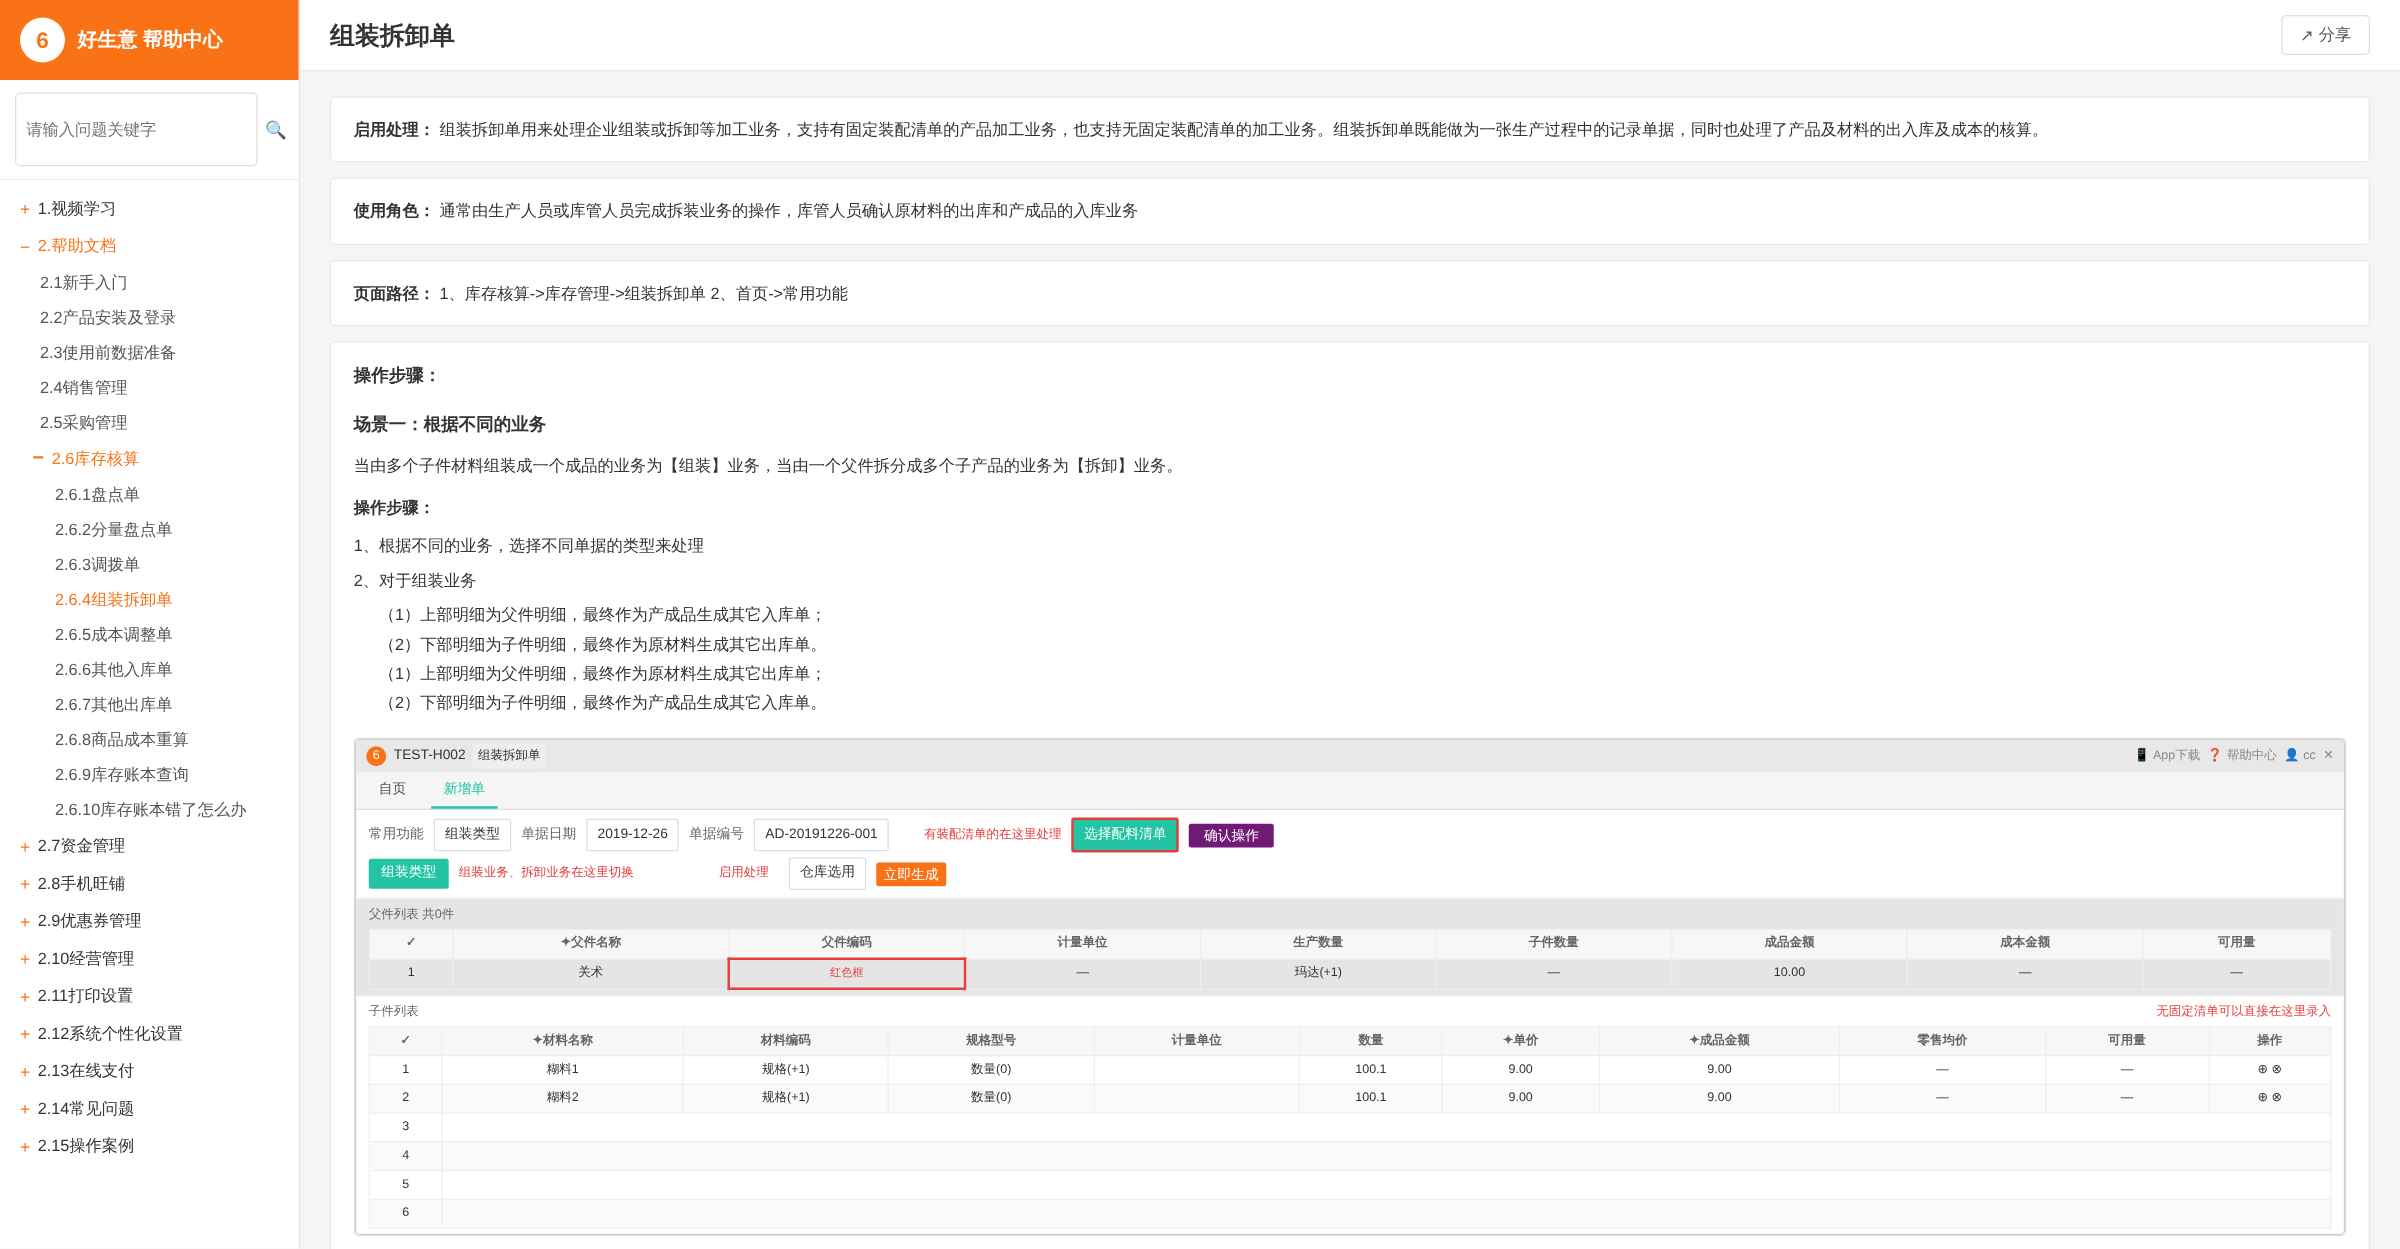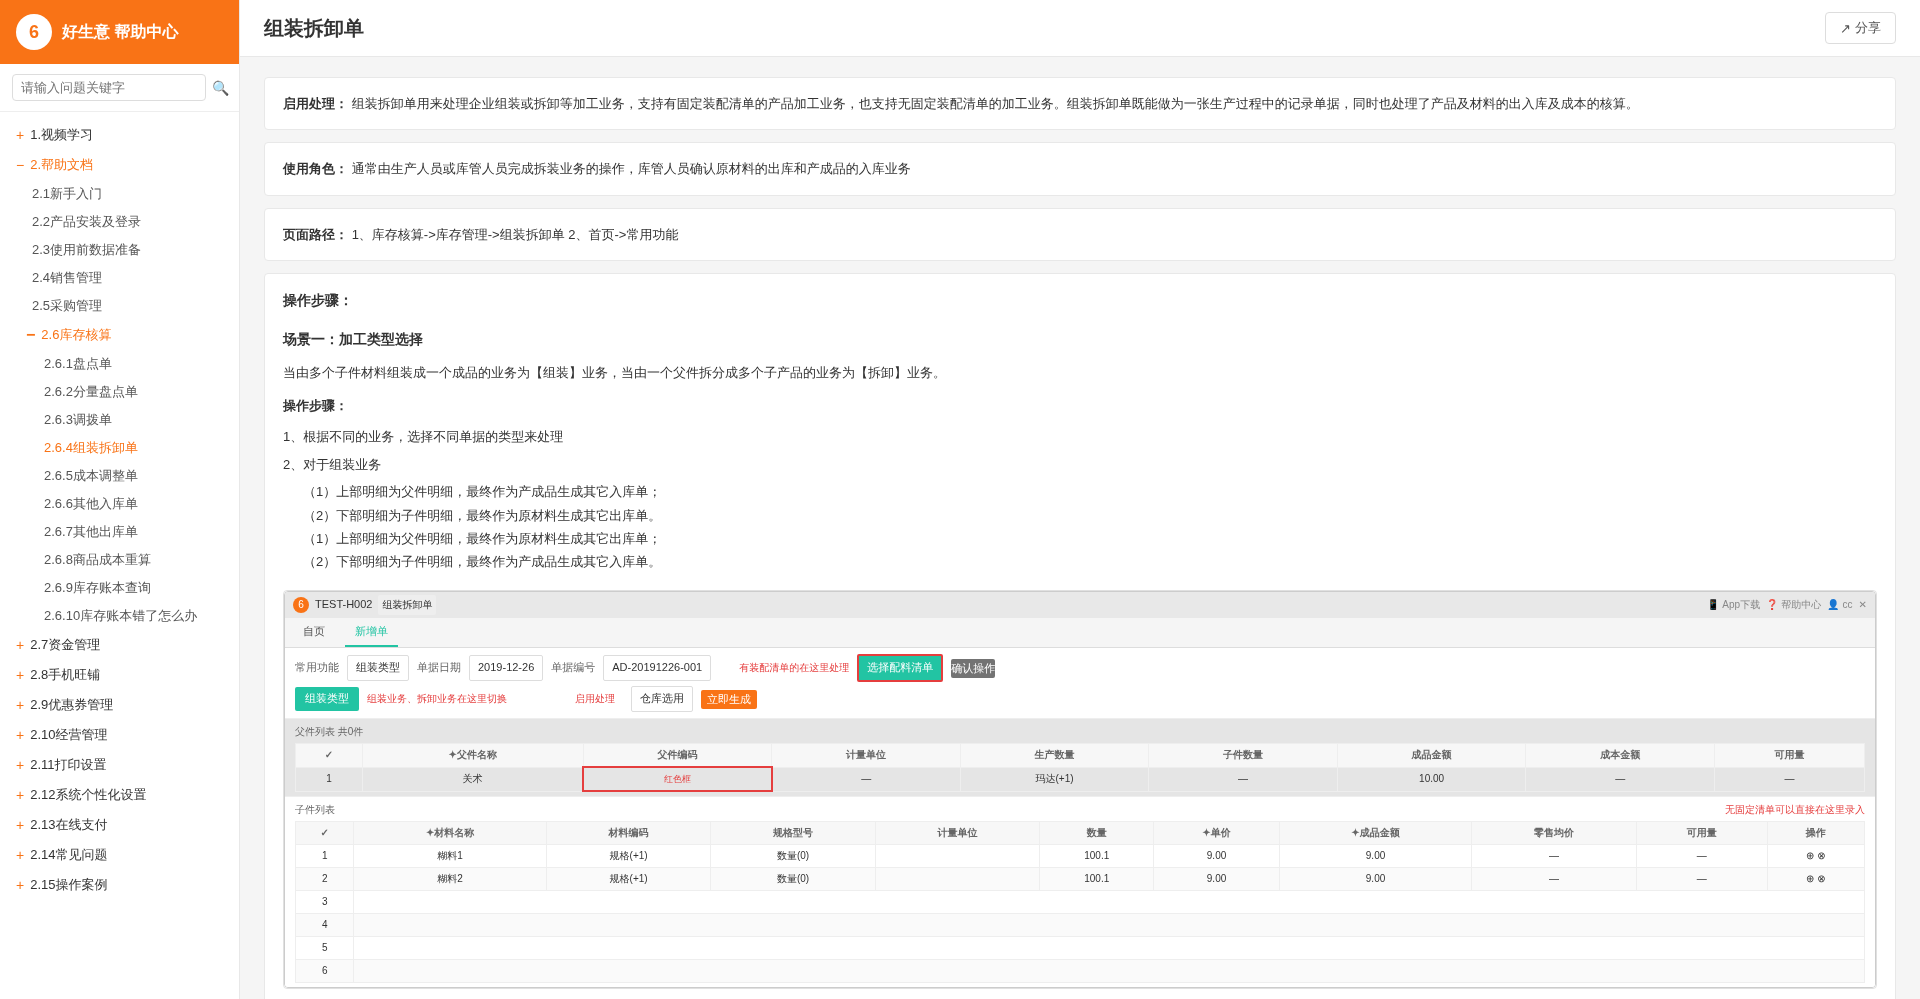--- a/index.html
+++ b/index.html
@@ -33,21 +33,21 @@
     .logo-text {
       color: #fff; font-size: 16px; font-weight: bold;
     }
     .search-box {
       padding: 10px 12px;
       border-bottom: 1px solid #eee;
       display: flex; align-items: center; gap: 6px;
     }
     .search-box input {
       flex: 1; border: 1px solid #ddd; border-radius: 4px;
-      padding: 5px 8px; font-size: 13px; outline: none;
+      padding: 21px 8px; font-size: 13px; outline: none;
       color: #999;
     }
     .search-box .search-icon { color: #999; font-size: 14px; cursor: pointer; }
     .nav-list {
       flex: 1; overflow-y: auto; padding: 8px 0;
     }
     .nav-section {
       padding: 6px 16px;
       display: flex; align-items: center; gap: 6px;
       cursor: pointer; font-size: 13px; color: #333;
@@ -238,21 +238,21 @@
       <span>通常由生产人员或库管人员完成拆装业务的操作，库管人员确认原材料的出库和产成品的入库业务</span>
     </div>
 
     <div class="info-block">
       <span style="font-weight:bold;">页面路径：</span>
       <span>1、库存核算-&gt;库存管理-&gt;组装拆卸单 2、首页-&gt;常用功能</span>
     </div>
 
     <div class="info-block">
       <div class="section-title">操作步骤：</div>
-      <div class="scene-title">场景一：加工类型选择</div>
+      <div class="scene-title">场景一：根据不同的业务</div>
       <div class="scene-desc">当由多个子件材料组装成一个成品的业务为【组装】业务，当由一个父件拆分成多个子产品的业务为【拆卸】业务。</div>
       <div class="steps-title">操作步骤：</div>
       <div class="step-item">1、根据不同的业务，选择不同单据的类型来处理</div>
       <div class="step-item">2、对于组装业务</div>
       <div class="sub-step">（1）上部明细为父件明细，最终作为产成品生成其它入库单；</div>
       <div class="sub-step">（2）下部明细为子件明细，最终作为原材料生成其它出库单。</div>
       <div class="sub-step">（1）上部明细为父件明细，最终作为原材料生成其它出库单；</div>
       <div class="sub-step">（2）下部明细为子件明细，最终作为产成品生成其它入库单。</div>
 
       <div class="screenshot-wrapper">
@@ -281,21 +281,21 @@
             <div style="display:flex;align-items:center;gap:8px;flex-wrap:wrap;margin-bottom:4px;">
               <span style="font-size:11px;color:#666;">常用功能</span>
               <span style="border:1px solid #ddd;padding:2px 8px;font-size:11px;border-radius:2px;background:#fff;">组装类型</span>
               <span style="font-size:11px;color:#666;">单据日期</span>
               <span style="border:1px solid #ddd;padding:2px 8px;font-size:11px;border-radius:2px;">2019-12-26</span>
               <span style="font-size:11px;color:#666;">单据编号</span>
               <span style="border:1px solid #ddd;padding:2px 8px;font-size:11px;border-radius:2px;">AD-20191226-001</span>
 
               <span style="color:#e53e3e;font-size:10px;margin-left:20px;">有装配清单的在这里处理</span>
               <span style="background:#22c4a3;color:#fff;padding:2px 8px;font-size:11px;border-radius:2px;border:2px solid #e53e3e;">选择配料清单</span>
-              <button style="background:#737373;color:#fff;border:none;border-radius:2px;padding:2px 0;font-size:11px;cursor:pointer;text-align:center;">确认操作</button>
+              <button style="background:#701a75;color:#fff;border:none;border-radius:2px;padding:2px 12px;font-size:11px;cursor:pointer;text-align:center;">确认操作</button>
             </div>
 
             <div style="display:flex;align-items:center;gap:8px;margin-top:4px;position:relative;">
               <span style="background:#22c4a3;color:#fff;padding:2px 10px;font-size:11px;border-radius:2px;">组装类型</span>
               <span style="color:#e53e3e;font-size:10px;">组装业务、拆卸业务在这里切换</span>
 
               <span style="margin-left:60px;color:#e53e3e;font-size:10px;">启用处理</span>
               <span style="border:1px solid #ddd;padding:2px 8px;font-size:11px;border-radius:2px;margin-left:8px;background:#fff;">仓库选用</span>
               <button style="background:#f97316;color:#fff;border:none;border-radius:2px;padding:2px 6px;font-size:11px;cursor:pointer;">立即生成</button>
             </div>

